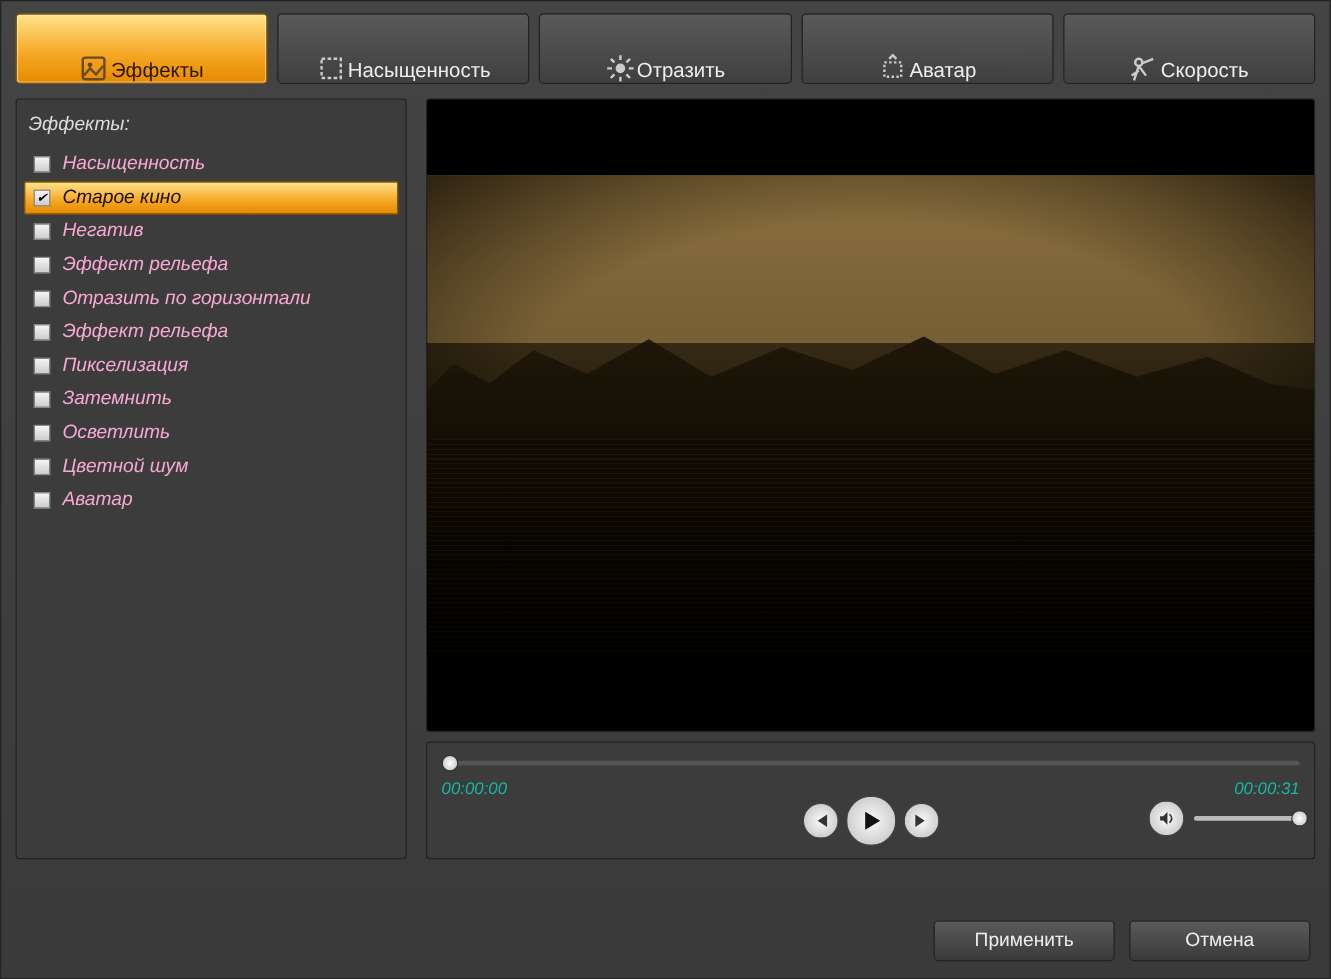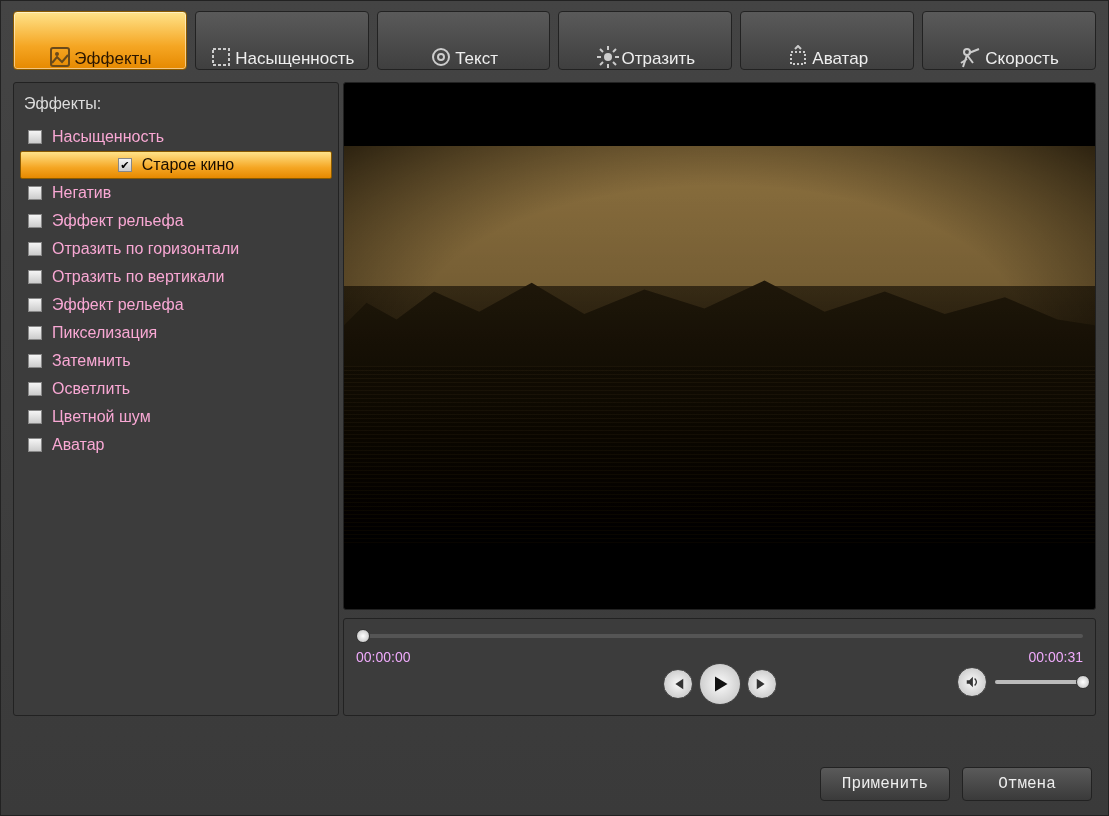--- a/index.html
+++ b/index.html
@@ -57,23 +57,24 @@
   }
   .tabbtn.active {
     background: linear-gradient(#ffe38a,#f5a623 60%,#e68900);
     color: #2a1600;
     border: 1px solid #8a5a00;
     box-shadow: inset 0 0 0 1px rgba(255,255,255,.5);
   }
   .tabicon { width: 24px; height: 24px; flex-shrink: 0; }
 
   .content {
-    display: flex; gap: 4px;
+    display: flex; gap: 16px;
     padding: 6px 12px 10px 12px;
     height: 650px;
+    font-style: italic;
   }
   .sidepanel {
     width: 326px;
     background: #3c3c3c;
     border: 1px solid #222;
     border-radius: 3px;
     padding: 8px 6px;
   }
   .sidepanel .panel-title {
     font-size: 16px;
@@ -88,21 +89,20 @@
     font-size: 16px;
     color: #f9a8d4;
     cursor: pointer;
     border-radius: 2px;
   }
   .eff-item.selected {
     background: linear-gradient(#ffe38a,#f5a623 60%,#e68900);
     color: #1a0e00;
     border: 1px solid #8a5a00;
     padding: 4px 7px;
-    justify-content: center;
   }
   .chk {
     width: 14px; height: 14px;
     border: 1px solid #888;
     background: linear-gradient(#f5f5f5,#ccc);
     display: inline-flex; align-items: center; justify-content: center;
     font-size: 12px; color: #000;
     flex-shrink: 0;
   }
   .chk.checked::after { content: "✔"; font-size: 11px; line-height: 1; }
@@ -160,21 +160,21 @@
     flex: 1; height: 4px;
     background: #555; border-radius: 2px;
   }
   .seek-thumb {
     position: absolute; left: 0; top: 2px;
     width: 14px; height: 14px;
     border-radius: 50%;
     background: radial-gradient(#fff,#bbb);
     border: 1px solid #333;
   }
-  .times { display: flex; justify-content: space-between; font-size: 14px; color: #f0abfc; margin-top: 4px; align-items: center; }
+  .times { display: flex; justify-content: space-between; font-size: 14px; color: #14b8a6; margin-top: 4px; align-items: center; }
 
   .transport {
     position: absolute; left: 50%; transform: translateX(-50%);
     bottom: 10px;
     display: flex; align-items: center; gap: 6px;
   }
   .tbtn {
     width: 30px; height: 30px; border-radius: 50%;
     background: radial-gradient(#fafafa,#bdbdbd);
     border: 1px solid #444;
@@ -200,26 +200,26 @@
     position: absolute; right: -7px; top: -5px;
     width: 14px; height: 14px; border-radius: 50%;
     background: radial-gradient(#fff,#bbb); border: 1px solid #333;
   }
 
   .footer {
     position: absolute; right: 16px; bottom: 14px;
     display: flex; gap: 12px;
   }
   .footbtn {
-    width: 130px; height: 34px;
+    width: 151px; height: 34px;
     background: linear-gradient(#5a5a5a,#3a3a3a);
     border: 1px solid #222;
     border-radius: 4px;
     display: flex; align-items: center; justify-content: center;
-    color: #eee; font-size: 16px; cursor: pointer; font-family: Liberation Mono, monospace;
+    color: #eee; font-size: 16px; cursor: pointer;
   }
 </style>
 </head>
 <body>
 
 <div class="window">
 
 
   <div class="tabsrow">
     <div class="tabbtn active">
@@ -232,29 +232,20 @@
       </span>
       <span>Эффекты</span>
     </div>
     <div class="tabbtn">
       <span class="tabicon">
         <svg viewBox="0 0 24 24">
             <rect x="4" y="4" width="16" height="16" fill="none" stroke="#ccc" stroke-width="2" stroke-dasharray="3 2"></rect>
           </svg>
       </span>
       <span>Насыщенность</span>
-    </div>
-    <div class="tabbtn">
-      <span class="tabicon">
-        <svg viewBox="0 0 24 24">
-            <circle cx="12" cy="12" r="8" fill="none" stroke="#ccc" stroke-width="2"></circle>
-            <circle cx="12" cy="12" r="3" fill="none" stroke="#ccc" stroke-width="2"></circle>
-          </svg>
-      </span>
-      <span>Текст</span>
     </div>
     <div class="tabbtn">
       <span class="tabicon">
         <svg viewBox="0 0 24 24">
             <circle cx="12" cy="12" r="4" fill="#ccc"></circle>
             <g stroke="#ccc" stroke-width="2">
               <line x1="12" y1="1" x2="12" y2="5"></line>
               <line x1="12" y1="19" x2="12" y2="23"></line>
               <line x1="1" y1="12" x2="5" y2="12"></line>
               <line x1="19" y1="12" x2="23" y2="12"></line>
@@ -307,24 +298,20 @@
           <li class="eff-item">
             <span class="chk"></span>
             <span>Эффект рельефа</span>
           </li>
           <li class="eff-item">
             <span class="chk"></span>
             <span>Отразить по горизонтали</span>
           </li>
           <li class="eff-item">
             <span class="chk"></span>
-            <span>Отразить по вертикали</span>
-          </li>
-          <li class="eff-item">
-            <span class="chk"></span>
             <span>Эффект рельефа</span>
           </li>
           <li class="eff-item">
             <span class="chk"></span>
             <span>Пикселизация</span>
           </li>
           <li class="eff-item">
             <span class="chk"></span>
             <span>Затемнить</span>
           </li>

